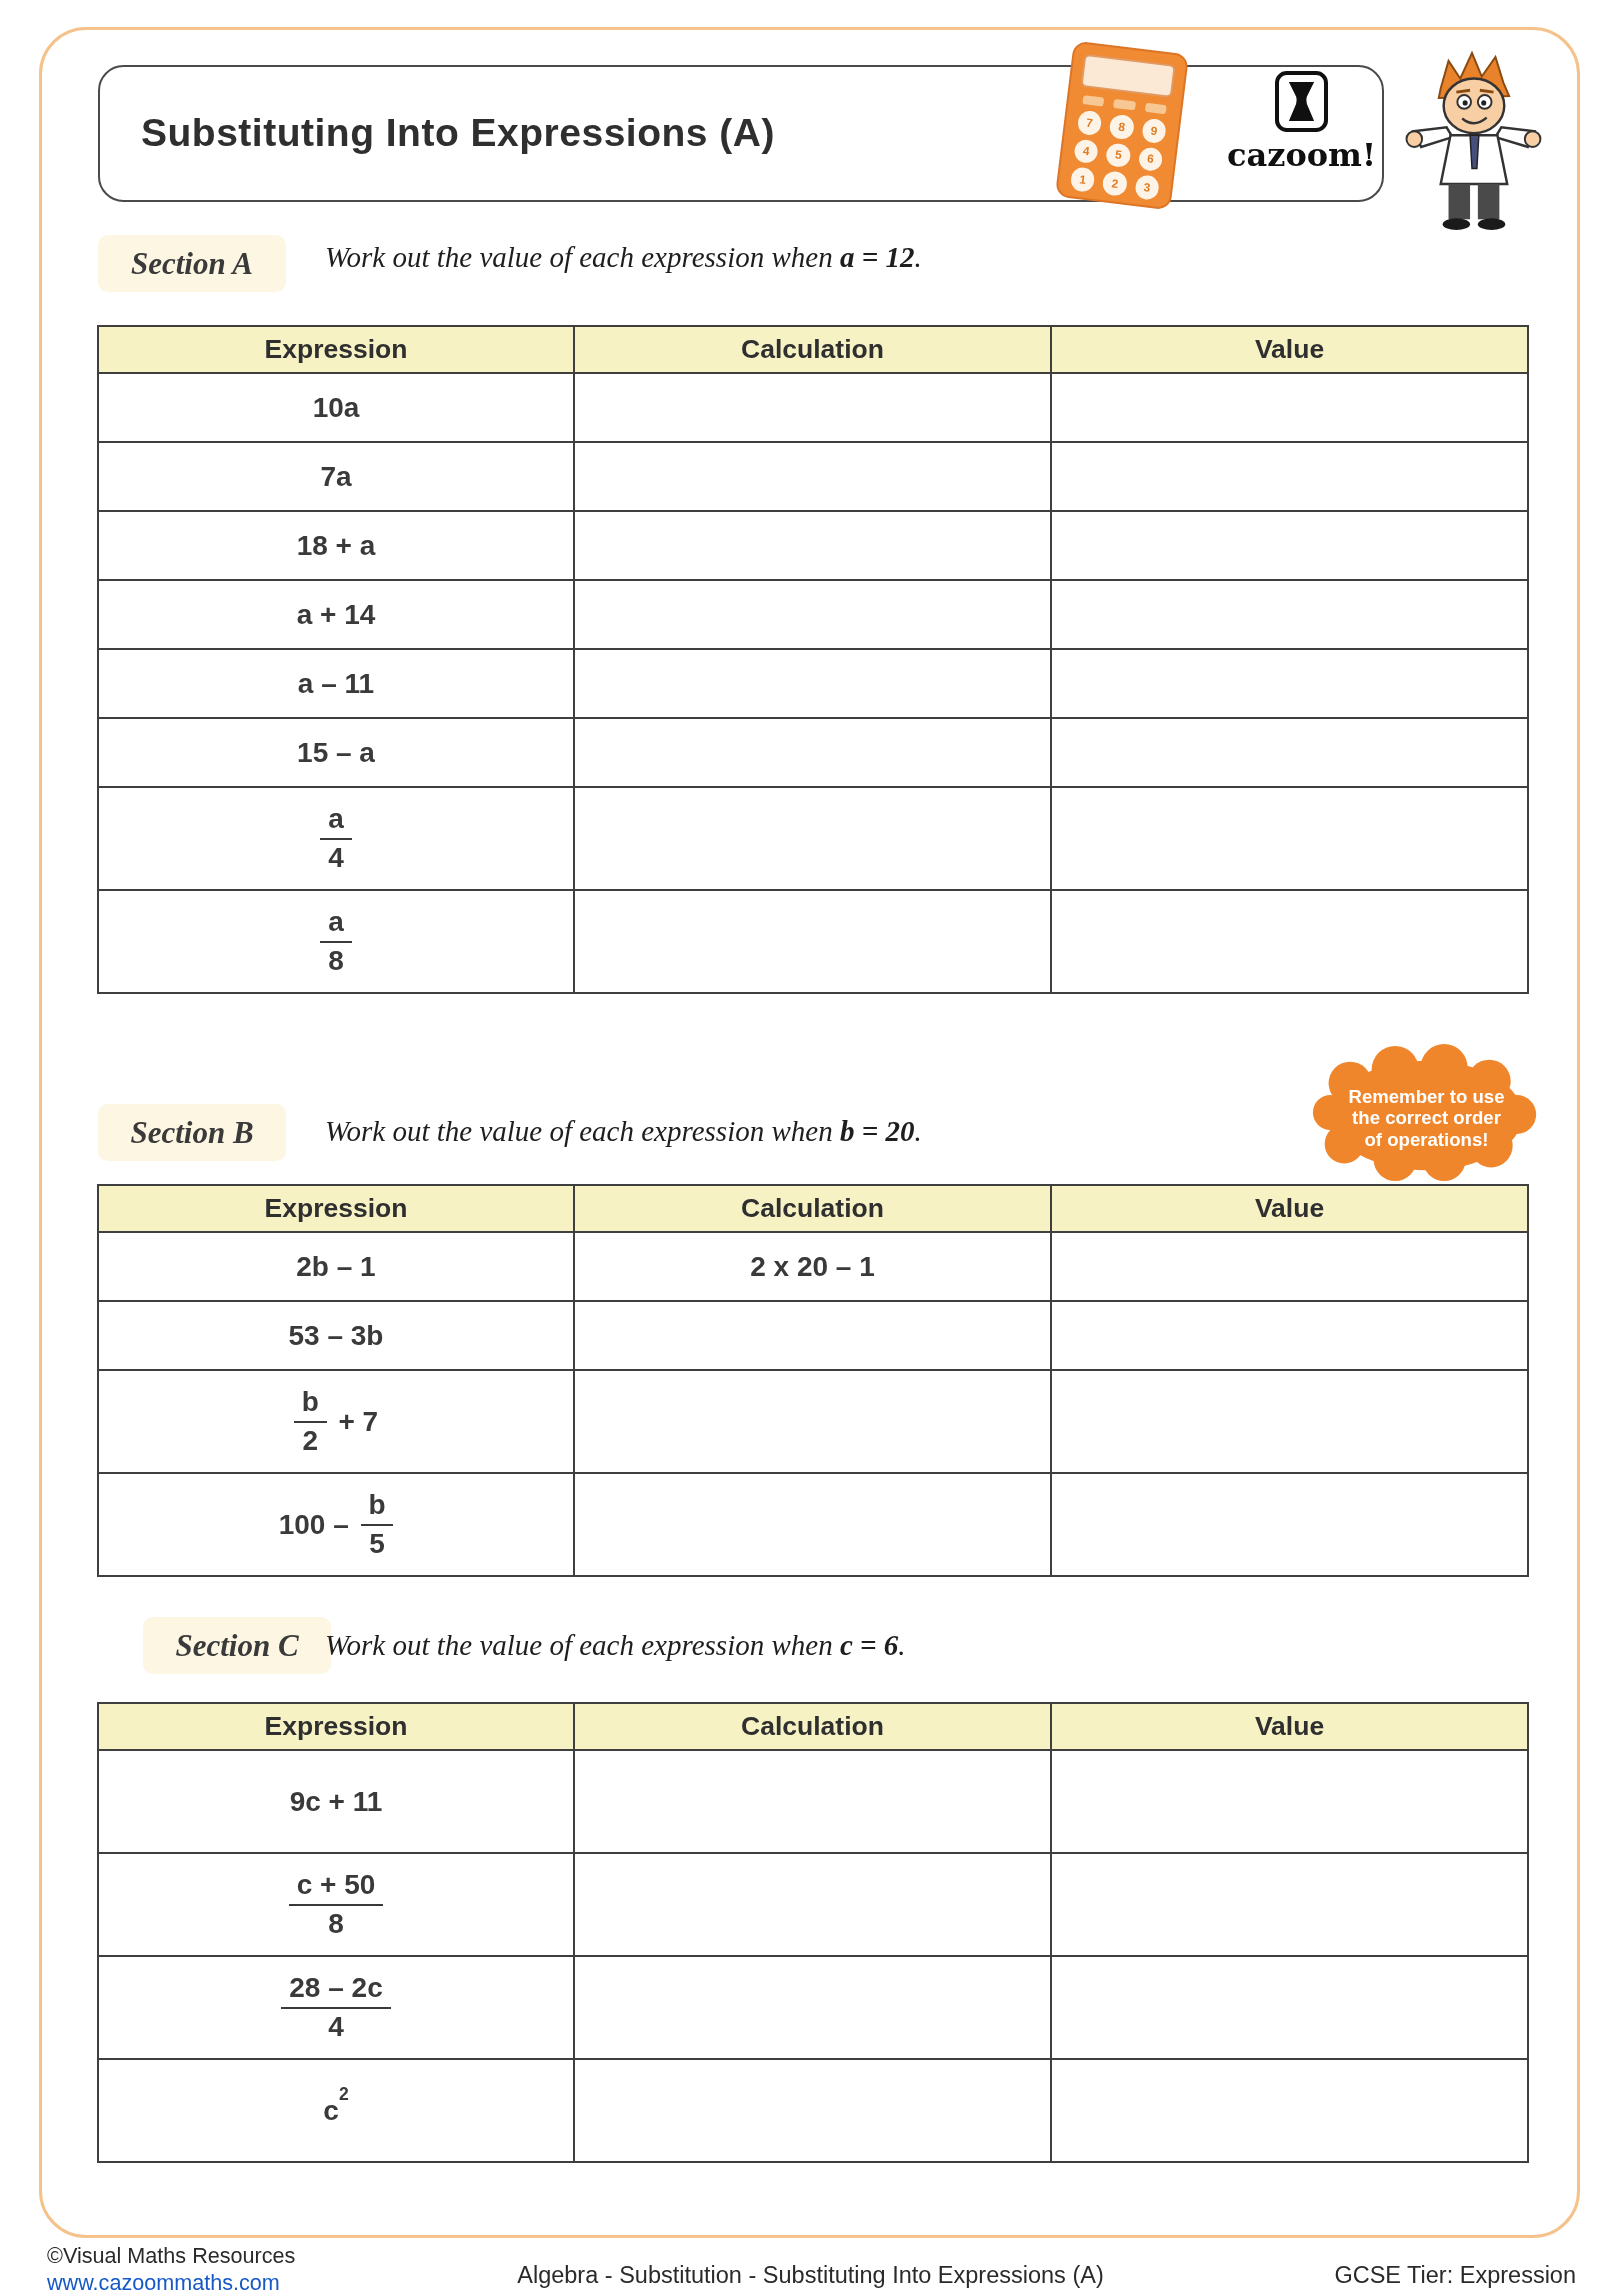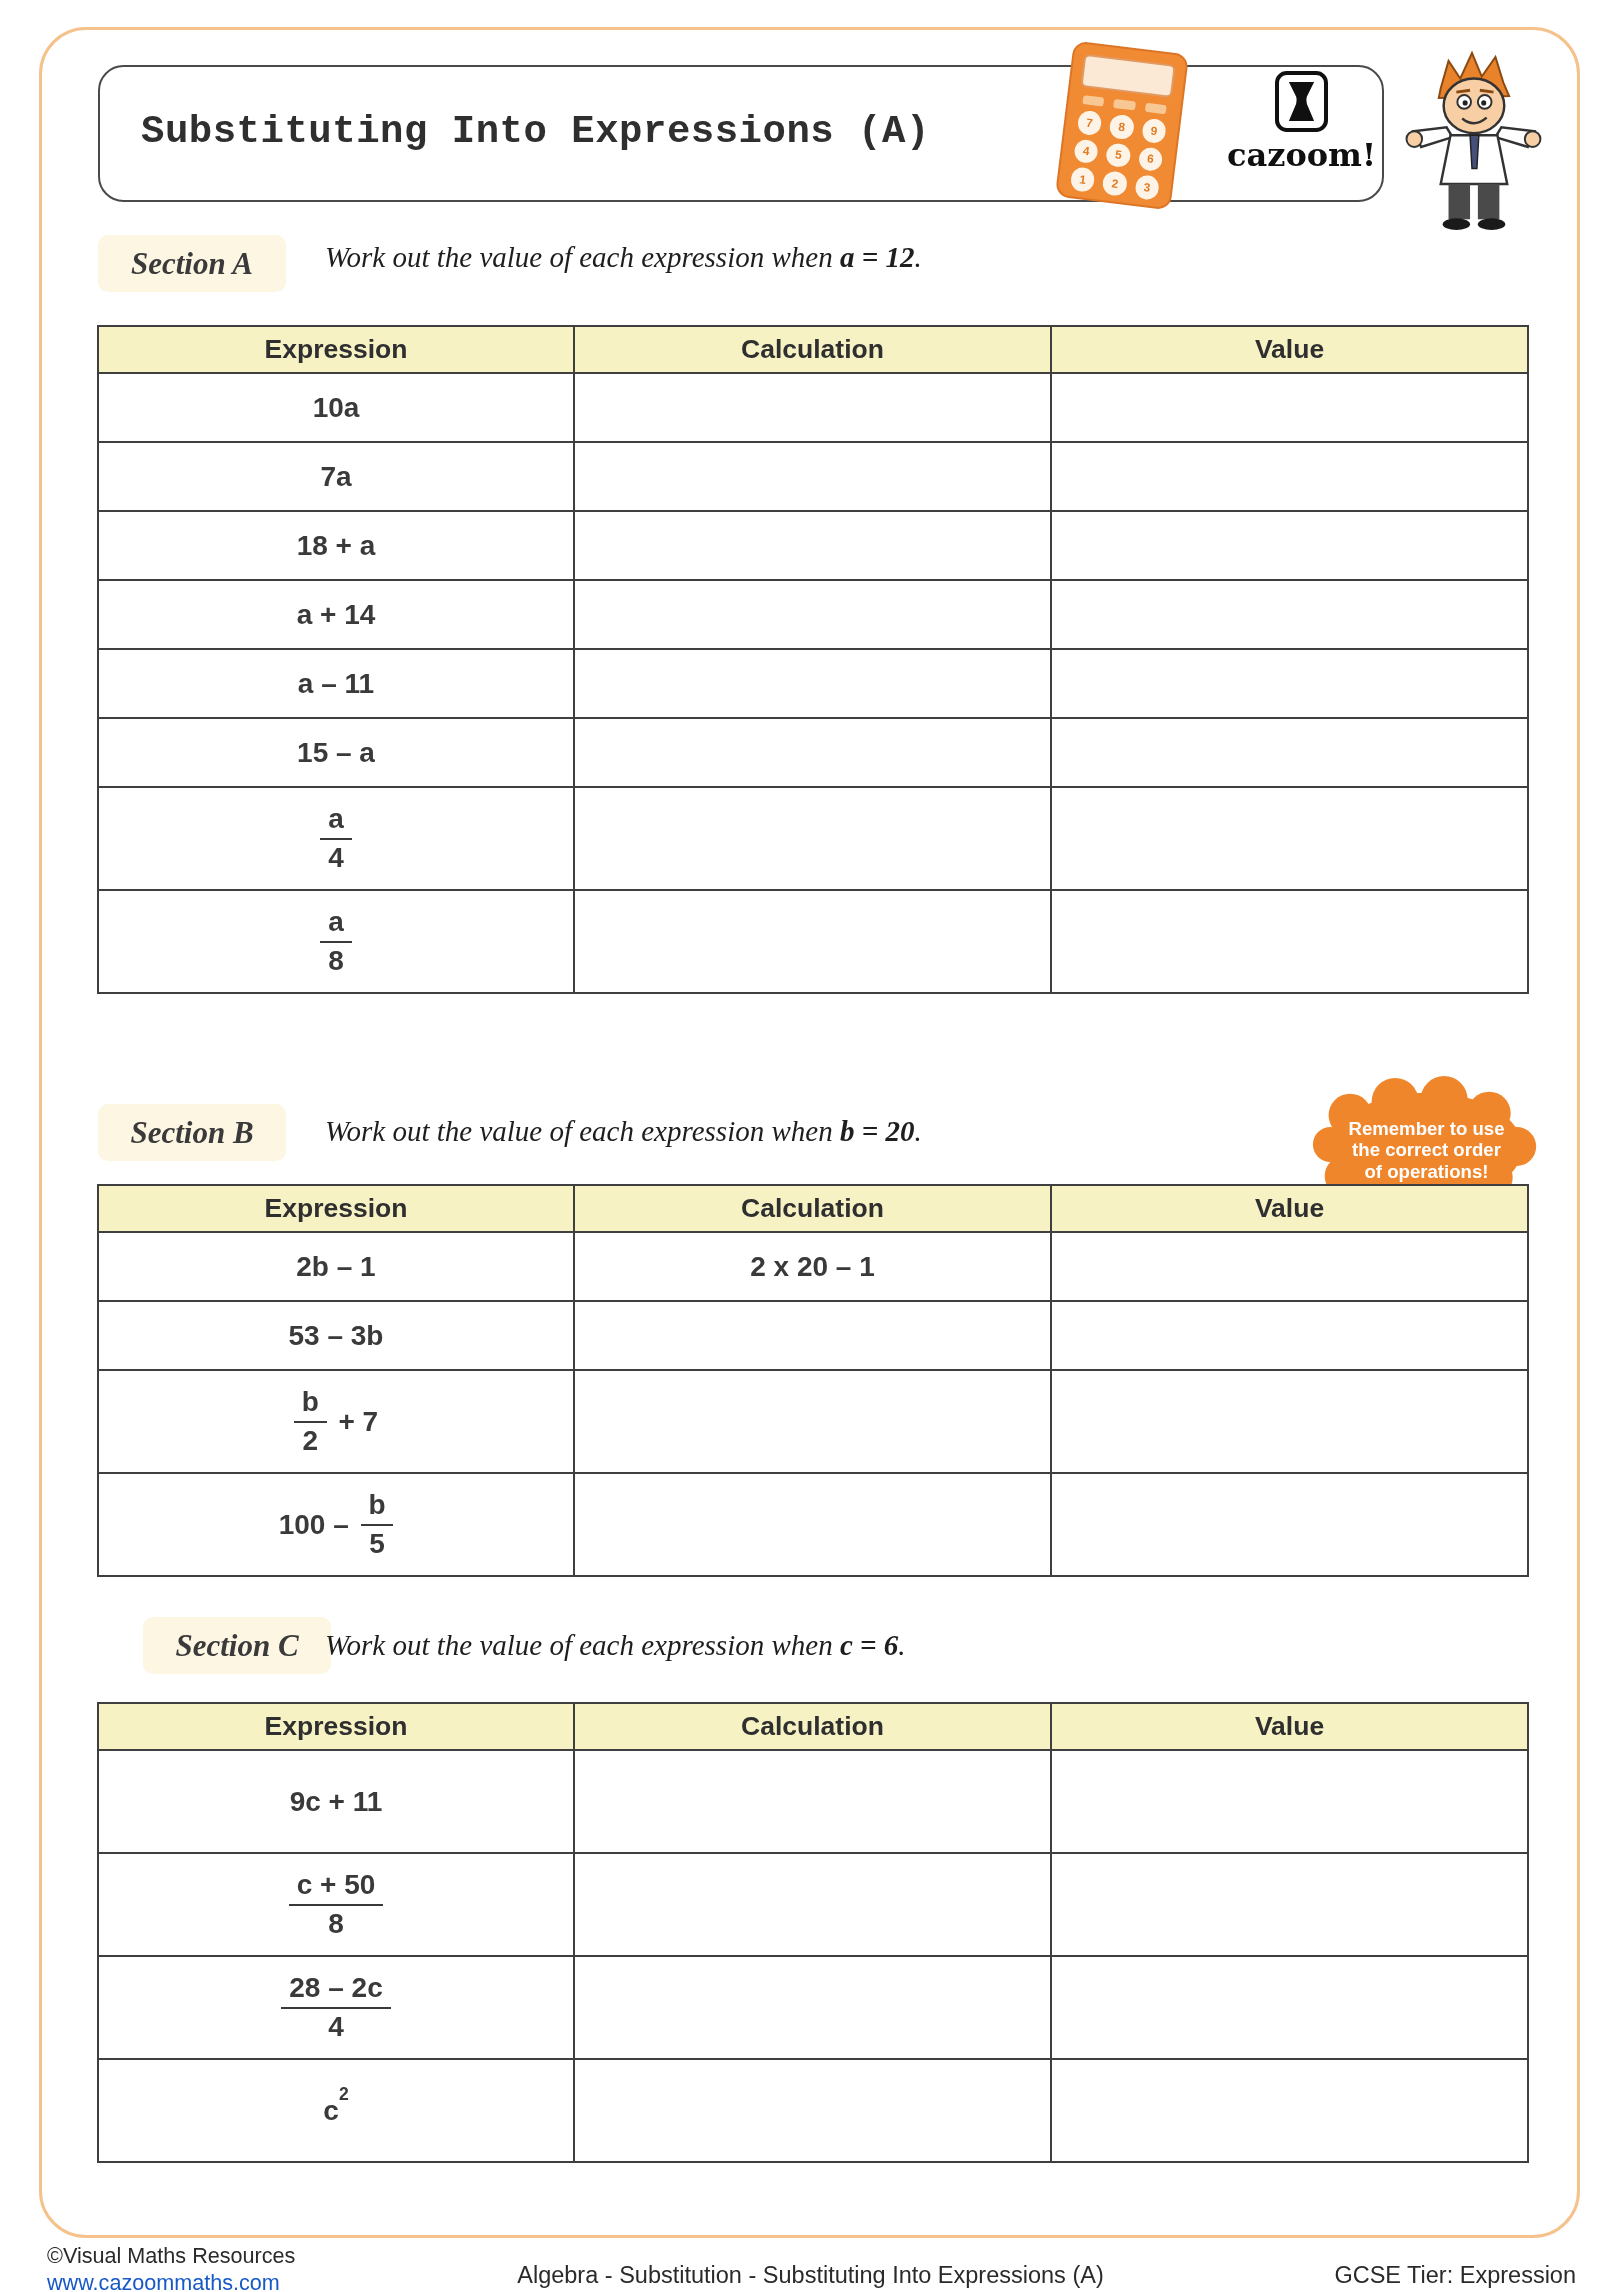--- a/index.html
+++ b/index.html
@@ -5,21 +5,21 @@
   * { margin:0; padding:0; box-sizing:border-box; }
   html,body { width:1621px; height:2293px; background:#ffffff; font-family:"Liberation Sans", sans-serif; position:relative; }
 
   .frame { position:absolute; left:39px; top:27.4px; width:1541px; height:2211px;
            border:3.9px solid #F5C28C; border-radius:47px; }
 
   
   .header-box { position:absolute; left:98px; top:65px; width:1286px; height:137px;
                 border:2.9px solid #4a4a4a; border-radius:25.5px; background:#fff; }
   .page-title { position:absolute; left:41px; top:0; height:131px; line-height:131px;
-                font-size:39px; font-weight:bold; color:#2f2f2f; letter-spacing:0.5px;font-family:Liberation Mono, monospace; }
+                font-size:39px; font-weight:bold; color:#2f2f2f; letter-spacing:0.5px; }
 
   
   .calculator { position:absolute; left:1064px; top:47px; width:116px; height:157px;
                 transform:rotate(7deg); background:#F08A33; border:2.9px solid #DD7527;
                 border-radius:13.7px; padding:9.8px 9.8px 5.9px; }
   .calc-screen { height:33px; background:#FBE9D6; border:2px solid #E09A62; border-radius:5.9px; margin-bottom:7.8px; }
   .calc-minirow { display:flex; justify-content:space-between; margin:0 3.9px 5.9px; }
   .calc-mini { width:21.6px; height:9.8px; background:#F7C893; border-radius:2.9px; }
   .calc-keys { display:flex; flex-wrap:wrap; justify-content:space-between; padding:0 2px; }
   .calc-key { width:23.5px; height:23.5px; border-radius:50%; background:#FDF3E6; color:#E07B22;
@@ -51,21 +51,21 @@
   tr.h70 { height:69px; }
   tr.h105 { height:103px; }
 
   .frac { display:inline-flex; flex-direction:column; vertical-align:middle; }
   .fnum { display:block; padding:0 7.8px 2.9px; }
   .fden { display:block; border-top:2.9px solid #3a3a3a; padding:2.9px 7.8px 0; }
   .exprline { display:inline-flex; align-items:center; gap:11.8px; }
   sup.exp { font-size:17.6px; position:relative; top:-9.8px; }
 
   
-  .reminder { position:absolute; left:1309px; top:1076px; }
+  .reminder { position:absolute; left:1309px; top:1044px; }
   .reminder text { fill:#ffffff; font-family:"Liberation Sans", sans-serif; font-weight:bold; font-size:19px; text-anchor:middle; }
 
   
   .footer-left { position:absolute; left:47px; top:2243px; font-size:21.6px; color:#2a2a2a; line-height:26.5px; }
   .footer-link { color:#1758c7; text-decoration:underline; cursor:pointer; }
   .footer-center { position:absolute; left:0; width:1621px; top:2262px; text-align:center; font-size:23.5px; color:#2a2a2a; }
   .footer-right { position:absolute; right:45px; top:2262px; font-size:23.5px; color:#2a2a2a; }
 </style>
 </head>
 <body>

